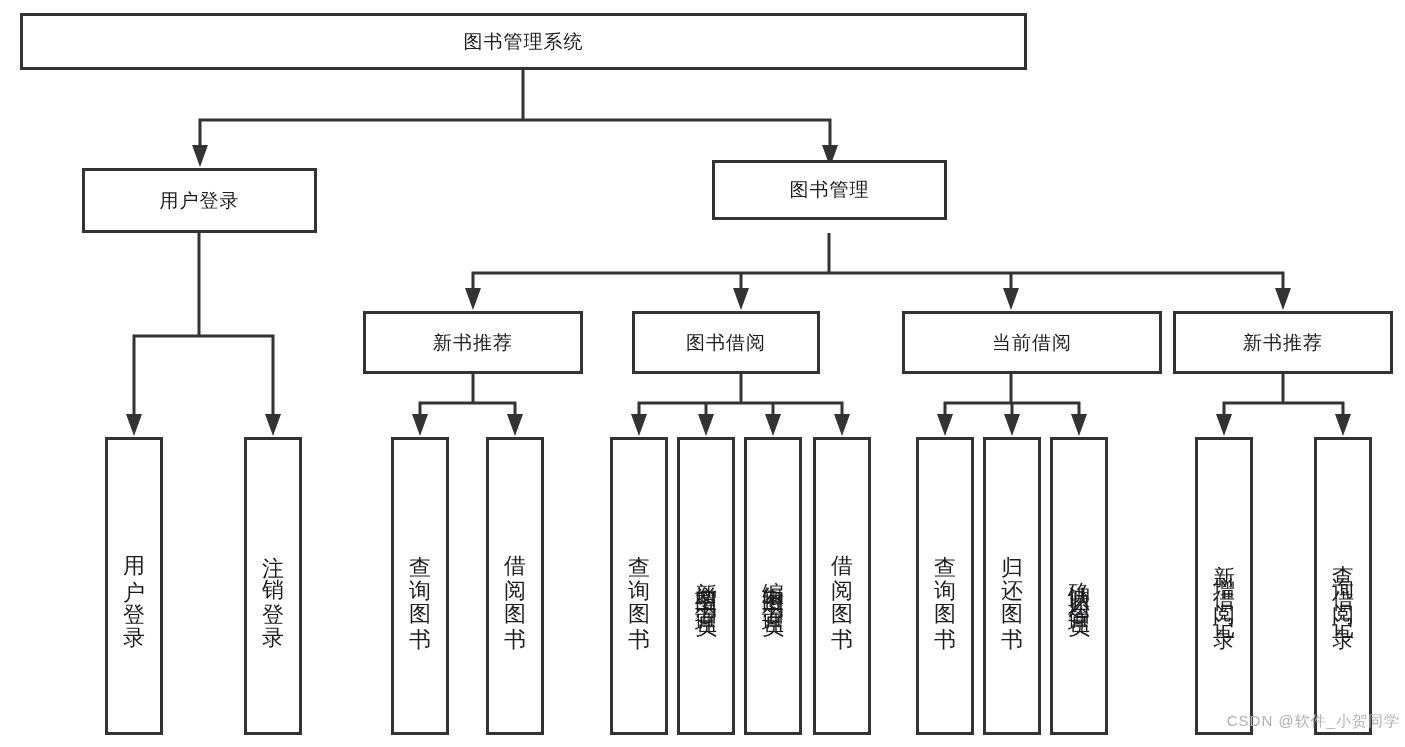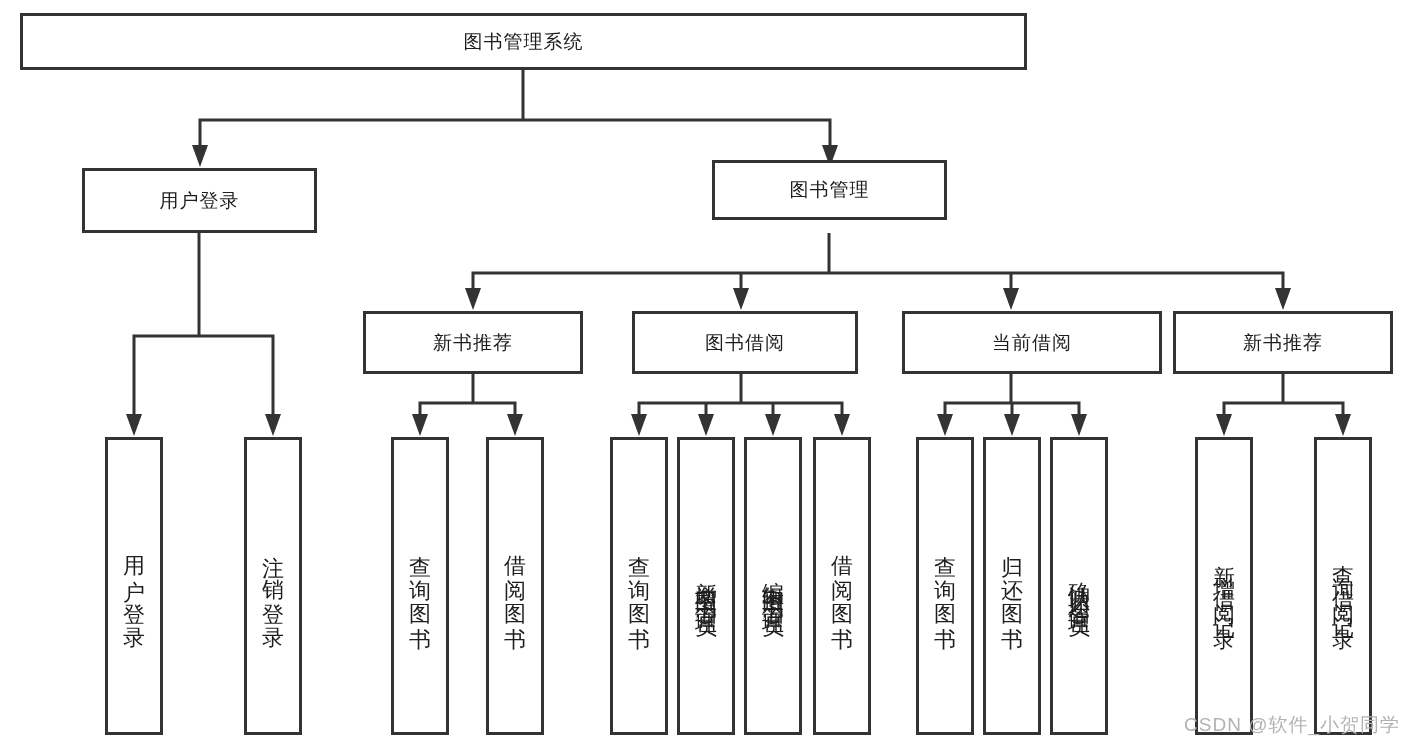--- a/index.html
+++ b/index.html
@@ -37,21 +37,21 @@
     font-size: 22px;
     line-height: 1;
   }
   .ls-wide  span { letter-spacing: 24px; }
   .ls-mid   span { letter-spacing: 13px; }
   .ls-tight span { letter-spacing: 5px;  }
   .watermark {
     position: absolute;
     right: 5px;
     top: 712px;
-    font-size: 19px;
+    font-size: 15px;
     color: #b2b2b2;
     letter-spacing: 1px;
     z-index: 5;
     white-space: nowrap;
   }
 </style>
 </head>
 <body>
 
 <div class="stage">
@@ -125,21 +125,21 @@
   <div class="node h" style="left:82px;top:168px;width:235px;height:65px">
     <span>用户登录</span>
   </div>
   <div class="node h" style="left:712px;top:160px;width:235px;height:60px">
     <span>图书管理</span>
   </div>
 
   <div class="node h" style="left:363px;top:311px;width:220px;height:63px">
     <span>新书推荐</span>
   </div>
-  <div class="node h" style="left:632px;top:311px;width:226px;height:63px">
+  <div class="node h" style="left:632px;top:311px;width:188px;height:63px">
     <span>图书借阅</span>
   </div>
   <div class="node h" style="left:902px;top:311px;width:260px;height:63px">
     <span>当前借阅</span>
   </div>
   <div class="node h" style="left:1173px;top:311px;width:220px;height:63px">
     <span>新书推荐</span>
   </div>
 
   <div class="node v ls-wide" style="left:105px;top:437px;width:58px;height:298px">

